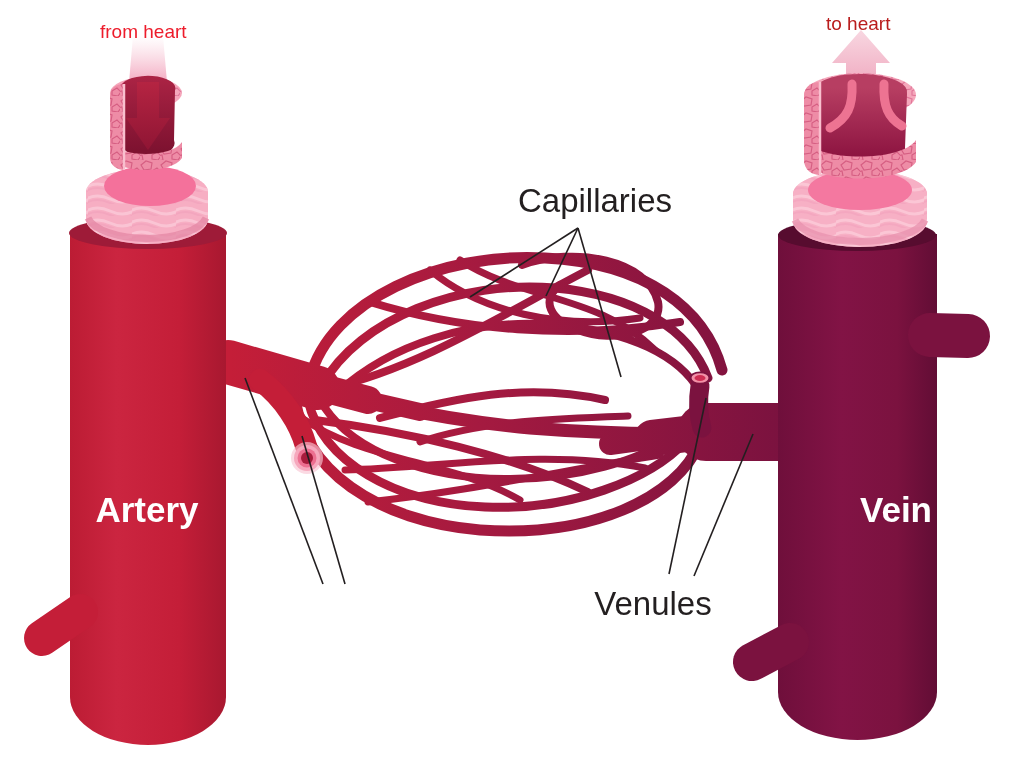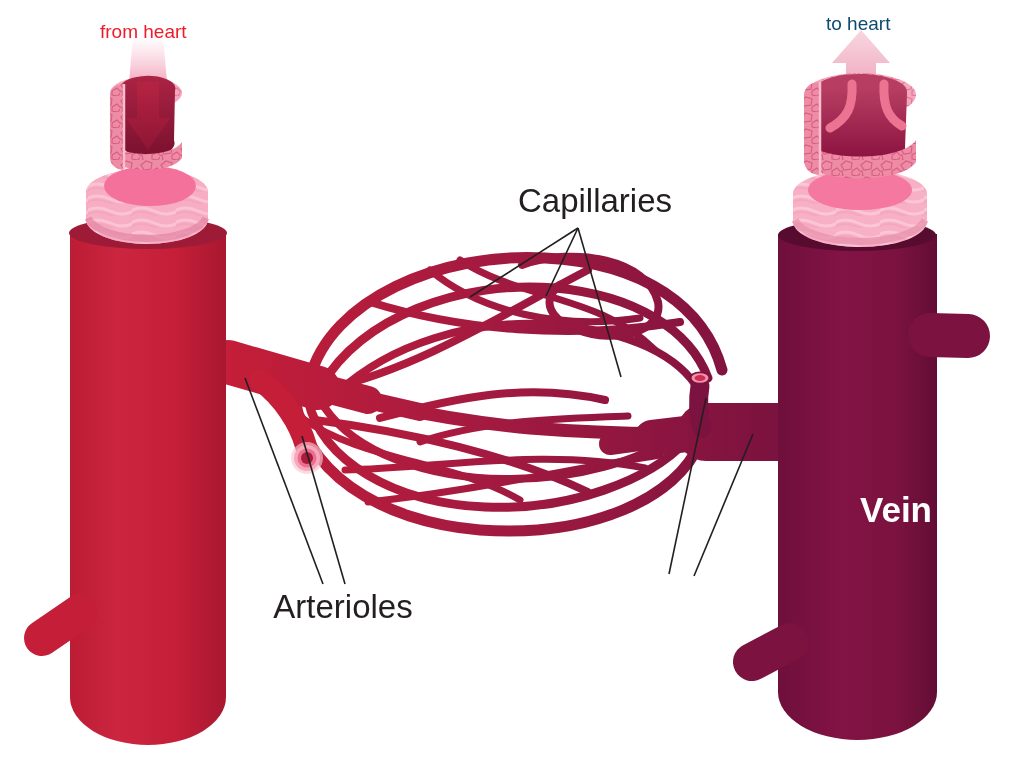--- a/index.html
+++ b/index.html
@@ -3,21 +3,21 @@
 <meta charset="utf-8">
 <style>
   html,body{margin:0;padding:0;background:#ffffff;}
   .stage{position:relative;width:1024px;height:773px;background:#ffffff;overflow:hidden;
          font-family:"Liberation Sans", sans-serif;}
   .stage svg{position:absolute;left:0;top:0;}
   .lbl{position:absolute;white-space:nowrap;}
   .lbl-black{font-size:33px;color:#231F20;transform:translateX(-50%);text-align:center;}
   .lbl-vessel{font-size:35px;font-weight:bold;color:#ffffff;transform:translateX(-50%);}
   .lbl-small-red{font-size:19px;color:#ED1C2B;}
-  .lbl-small-pink{font-size:19px;color:#0c4a6e;}
+  .lbl-small-pink{font-size:19px;color:#b91c1c;}
 </style>
 </head>
 <body>
 
 <div class="stage">
 
 <svg width="1024" height="773" viewBox="0 0 1024 773">
   <defs>
     <linearGradient id="arteryBodyGrad" x1="70" y1="0" x2="226" y2="0" gradientUnits="userSpaceOnUse">
       <stop offset="0" stop-color="#BC1C34"></stop>
@@ -191,16 +191,17 @@
   </g>
   <g stroke="#231F20" stroke-width="1.6" fill="none">
     <path d="M706,398 L669,574"></path>
     <path d="M753,434 L694,576"></path>
   </g>
 </svg>
 
 <div class="lbl lbl-small-red" style="left:100px;top:21px;">from heart</div>
 <div class="lbl lbl-small-pink" style="left:826px;top:13px;">to heart</div>
 <div class="lbl lbl-black" style="left:595px;top:182px;">Capillaries</div>
+<div class="lbl lbl-vessel" style="left:147px;top:490px;">Artery</div>
 <div class="lbl lbl-vessel" style="left:896px;top:490px;">Vein</div>
-<div class="lbl lbl-black" style="left:343px;top:588px;">Arterioles</div>
+<div class="lbl lbl-black" style="left:653px;top:585px;">Venules</div>
 
 </div>
 
 </body></html>

